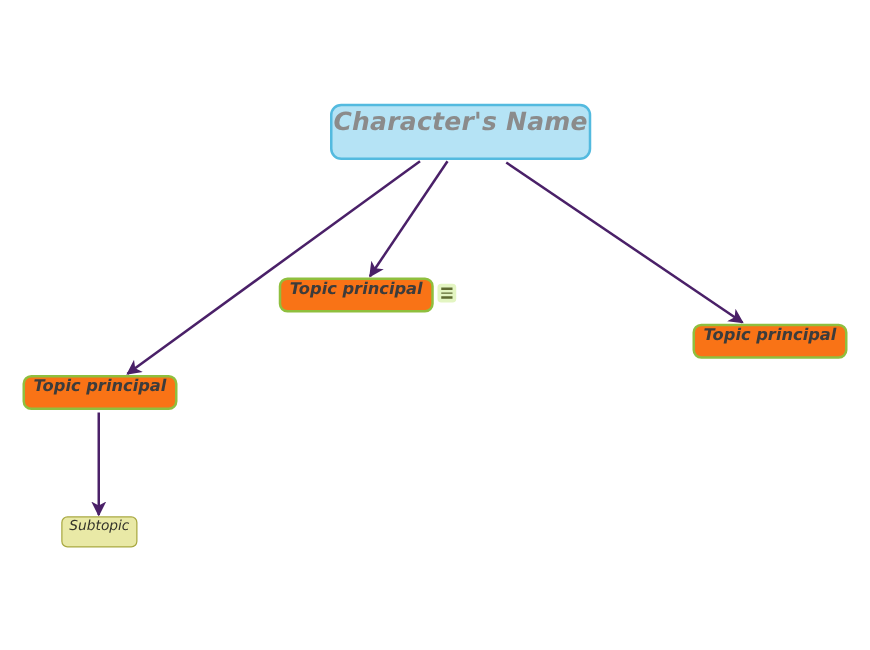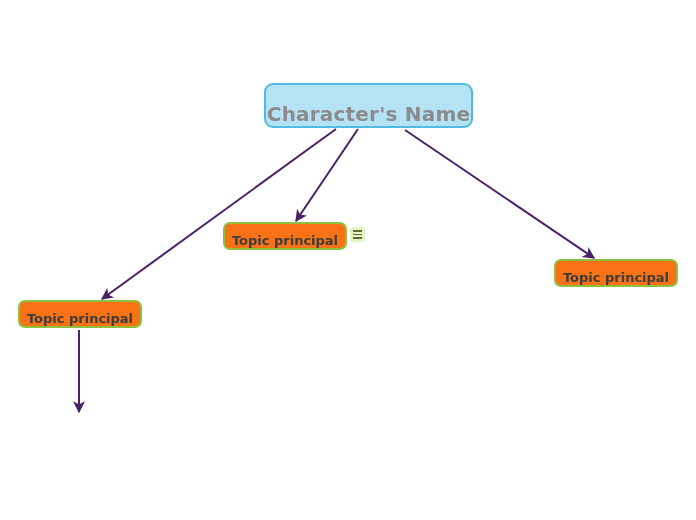--- a/index.html
+++ b/index.html
@@ -20,24 +20,25 @@
     left: 0;
     top: 0;
     width: 696px;
     height: 520px;
     pointer-events: none;
   }
   .node {
     position: absolute;
     box-sizing: border-box;
     display: flex;
-    align-items: flex-end;
+    align-items: flex-start;
     justify-content: center;
     white-space: nowrap;
     user-select: none;
+    font-style: italic;
   }
   .node-root {
     border-radius: 9px;
     background: #b5e3f5;
     border: 2px solid #53badf;
     color: #8b8b8b;
     font-size: 20px;
     font-weight: bold;
     letter-spacing: 0.2px;
   }
@@ -109,14 +110,17 @@
   </div>
 
   <div class="node node-topic" style="left:554px; top:259px; width:124px; height:28px;">
     <span>Topic principal</span>
   </div>
 
   <div class="node node-topic" style="left:18px; top:300px; width:124px; height:28px;">
     <span>Topic principal</span>
   </div>
 
+  <div class="node node-subtopic" style="left:49px; top:413px; width:61px; height:25px;">
+    <span>Subtopic</span>
+  </div>
 
 </div>
 
 </body></html>

